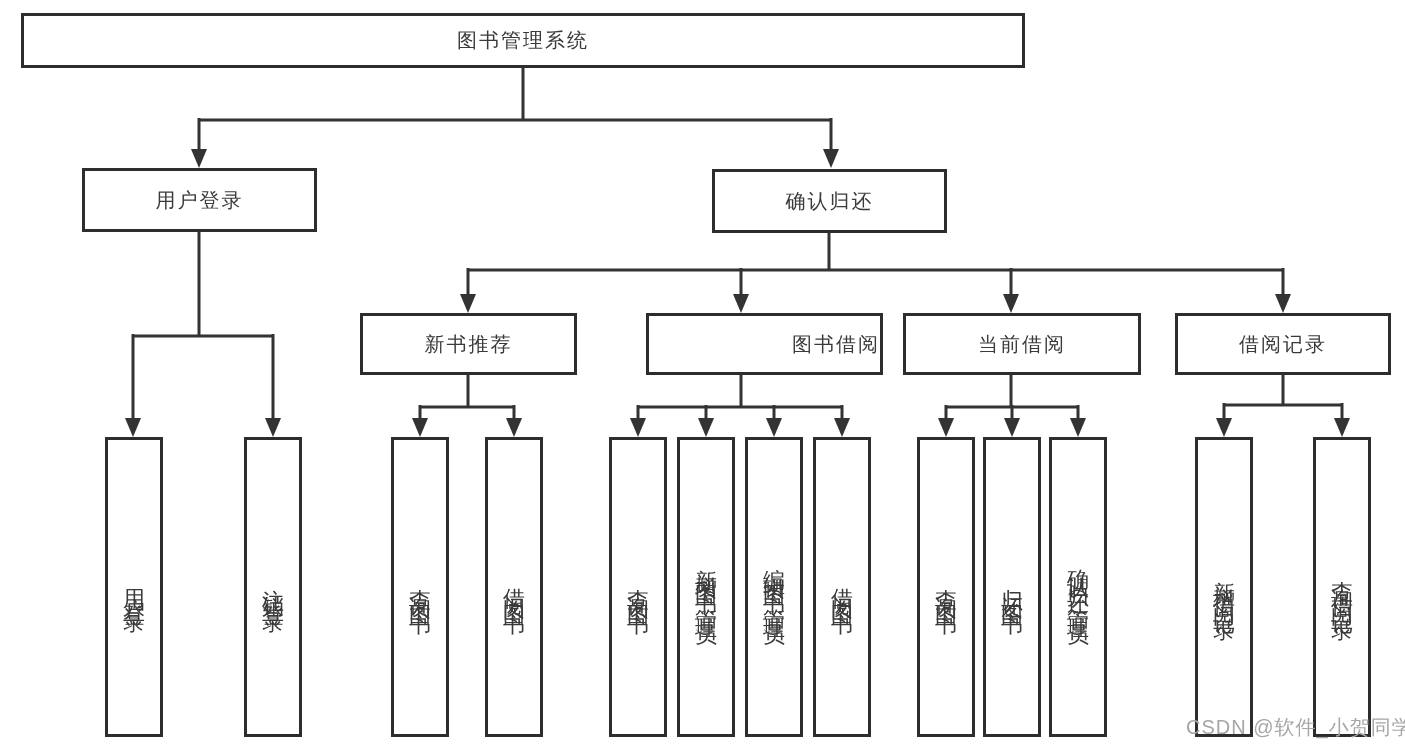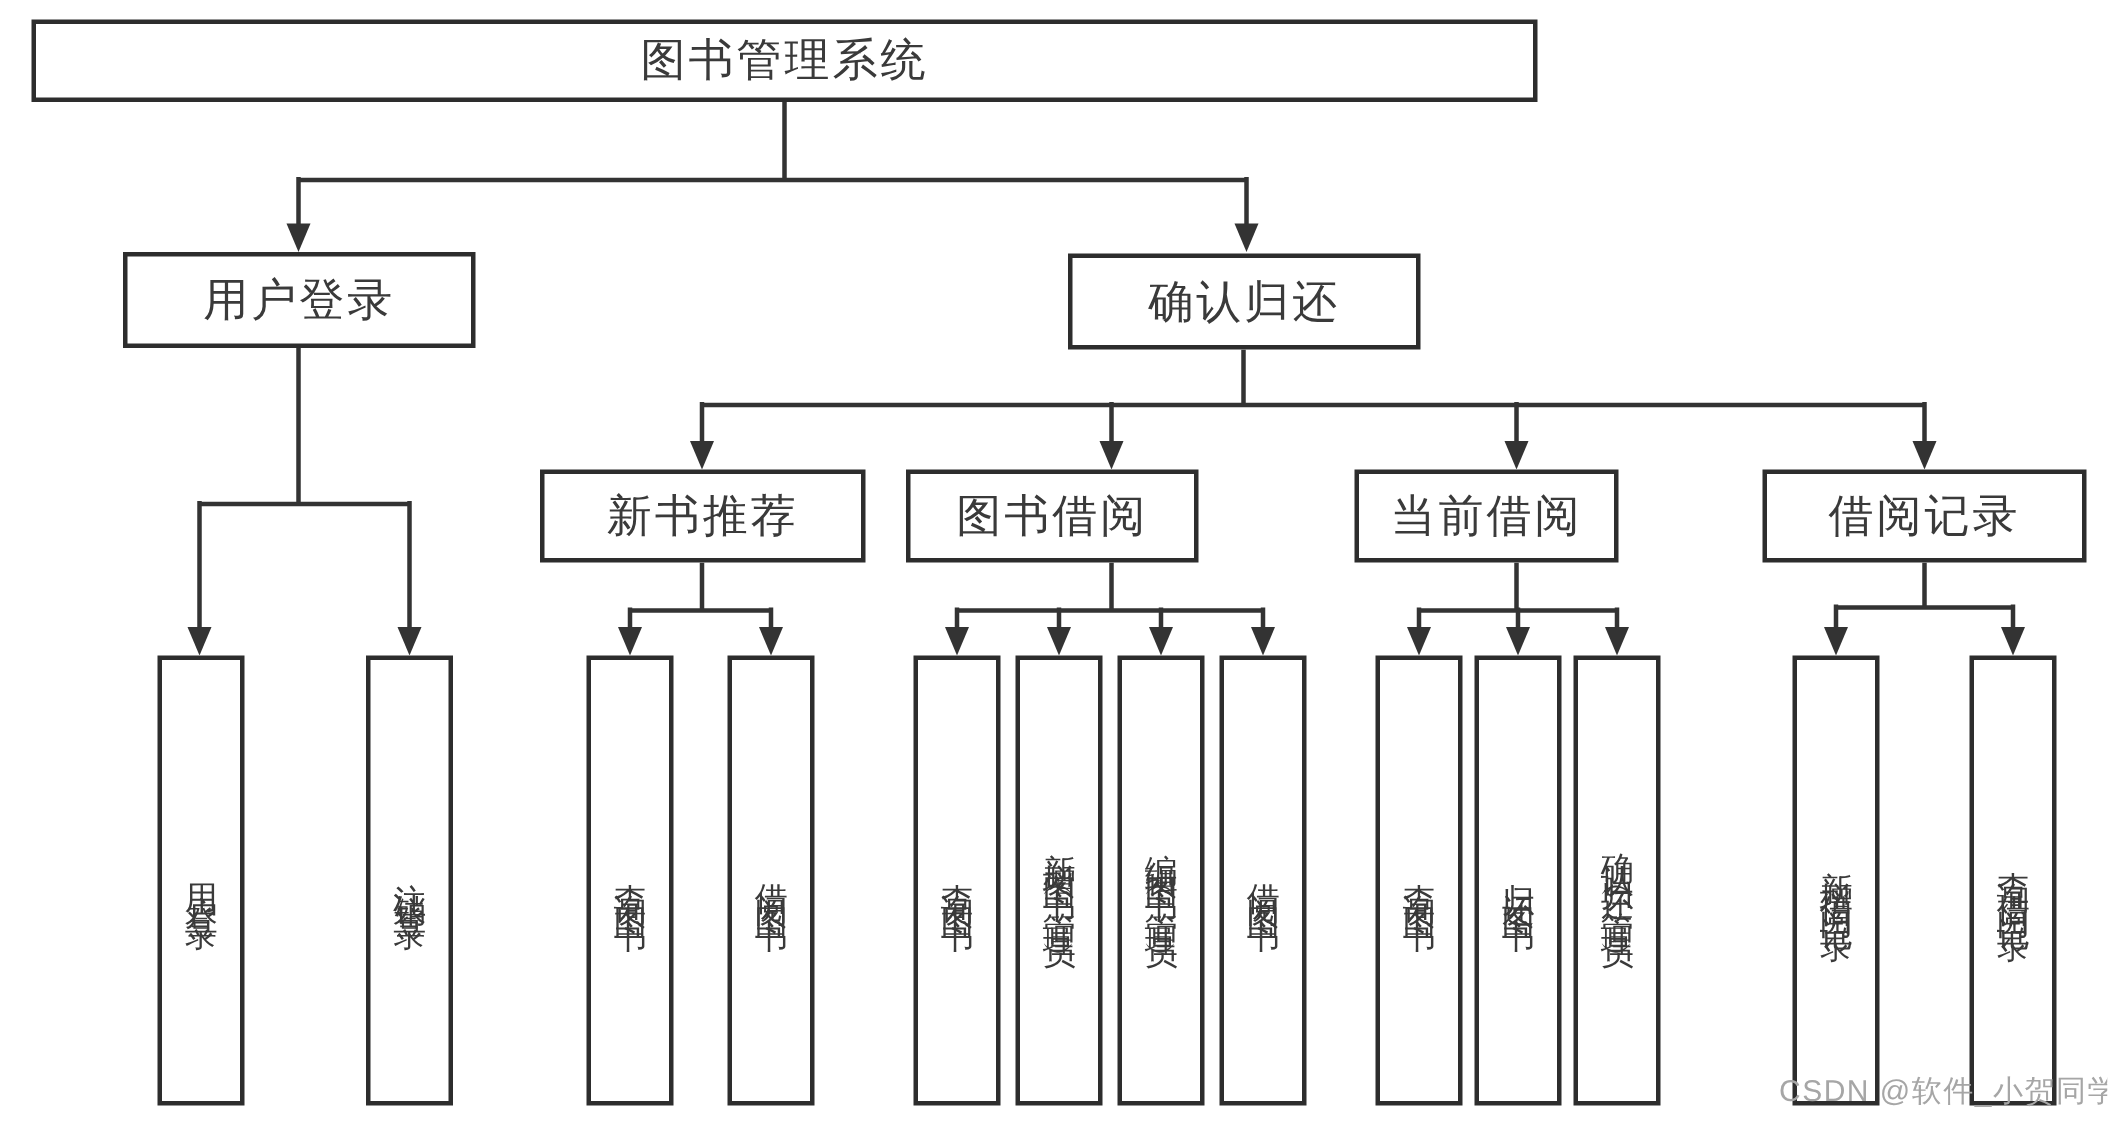--- a/index.html
+++ b/index.html
@@ -15,21 +15,21 @@
   }
   .wires{position:absolute;left:0;top:0;width:1405px;height:747px;color:var(--line);z-index:1;}
   .wires path{stroke:currentColor;stroke-width:3;fill:none;}
   .wires polygon{fill:currentColor;stroke:none;}
   .node{
     position:absolute; box-sizing:border-box; background:#fff;
     border:3px solid var(--border);
     display:flex; align-items:center; justify-content:center;
     z-index:2;
   }
-  .h-label{font-size:30px; letter-spacing:2px; white-space:nowrap;}
+  .h-label{font-size:20px; letter-spacing:2px; white-space:nowrap;}
   .v-label{
     writing-mode:vertical-rl; text-orientation:mixed;
     font-size:22px; letter-spacing:8px; line-height:1.1; white-space:nowrap;
   }
   .watermark{
     position:absolute; left:1186px; top:714px; z-index:5;
     font-size:20px; letter-spacing:1px; color:var(--watermark); white-space:nowrap;
   }
 </style>
 </head>
@@ -94,24 +94,24 @@
   <div class="node" style="left:82px;top:168px;width:235px;height:64px;">
     <span class="h-label">用户登录</span>
   </div>
   <div class="node" style="left:712px;top:169px;width:235px;height:64px;">
     <span class="h-label">确认归还</span>
   </div>
 
   <div class="node" style="left:360px;top:313px;width:217px;height:62px;">
     <span class="h-label">新书推荐</span>
   </div>
-  <div class="node" style="left:604px;top:313px;width:195px;height:62px;">
+  <div class="node" style="left:646px;top:313px;width:237px;height:62px;justify-content:flex-end;">
     <span class="h-label">图书借阅</span>
   </div>
-  <div class="node" style="left:903px;top:313px;width:176px;height:62px;">
+  <div class="node" style="left:903px;top:313px;width:238px;height:62px;">
     <span class="h-label">当前借阅</span>
   </div>
   <div class="node" style="left:1175px;top:313px;width:216px;height:62px;">
     <span class="h-label">借阅记录</span>
   </div>
 
   <div class="node" style="left:105px;top:437px;width:58px;height:300px;">
     <span class="v-label">用户登录</span>
   </div>
   <div class="node" style="left:244px;top:437px;width:58px;height:300px;">

